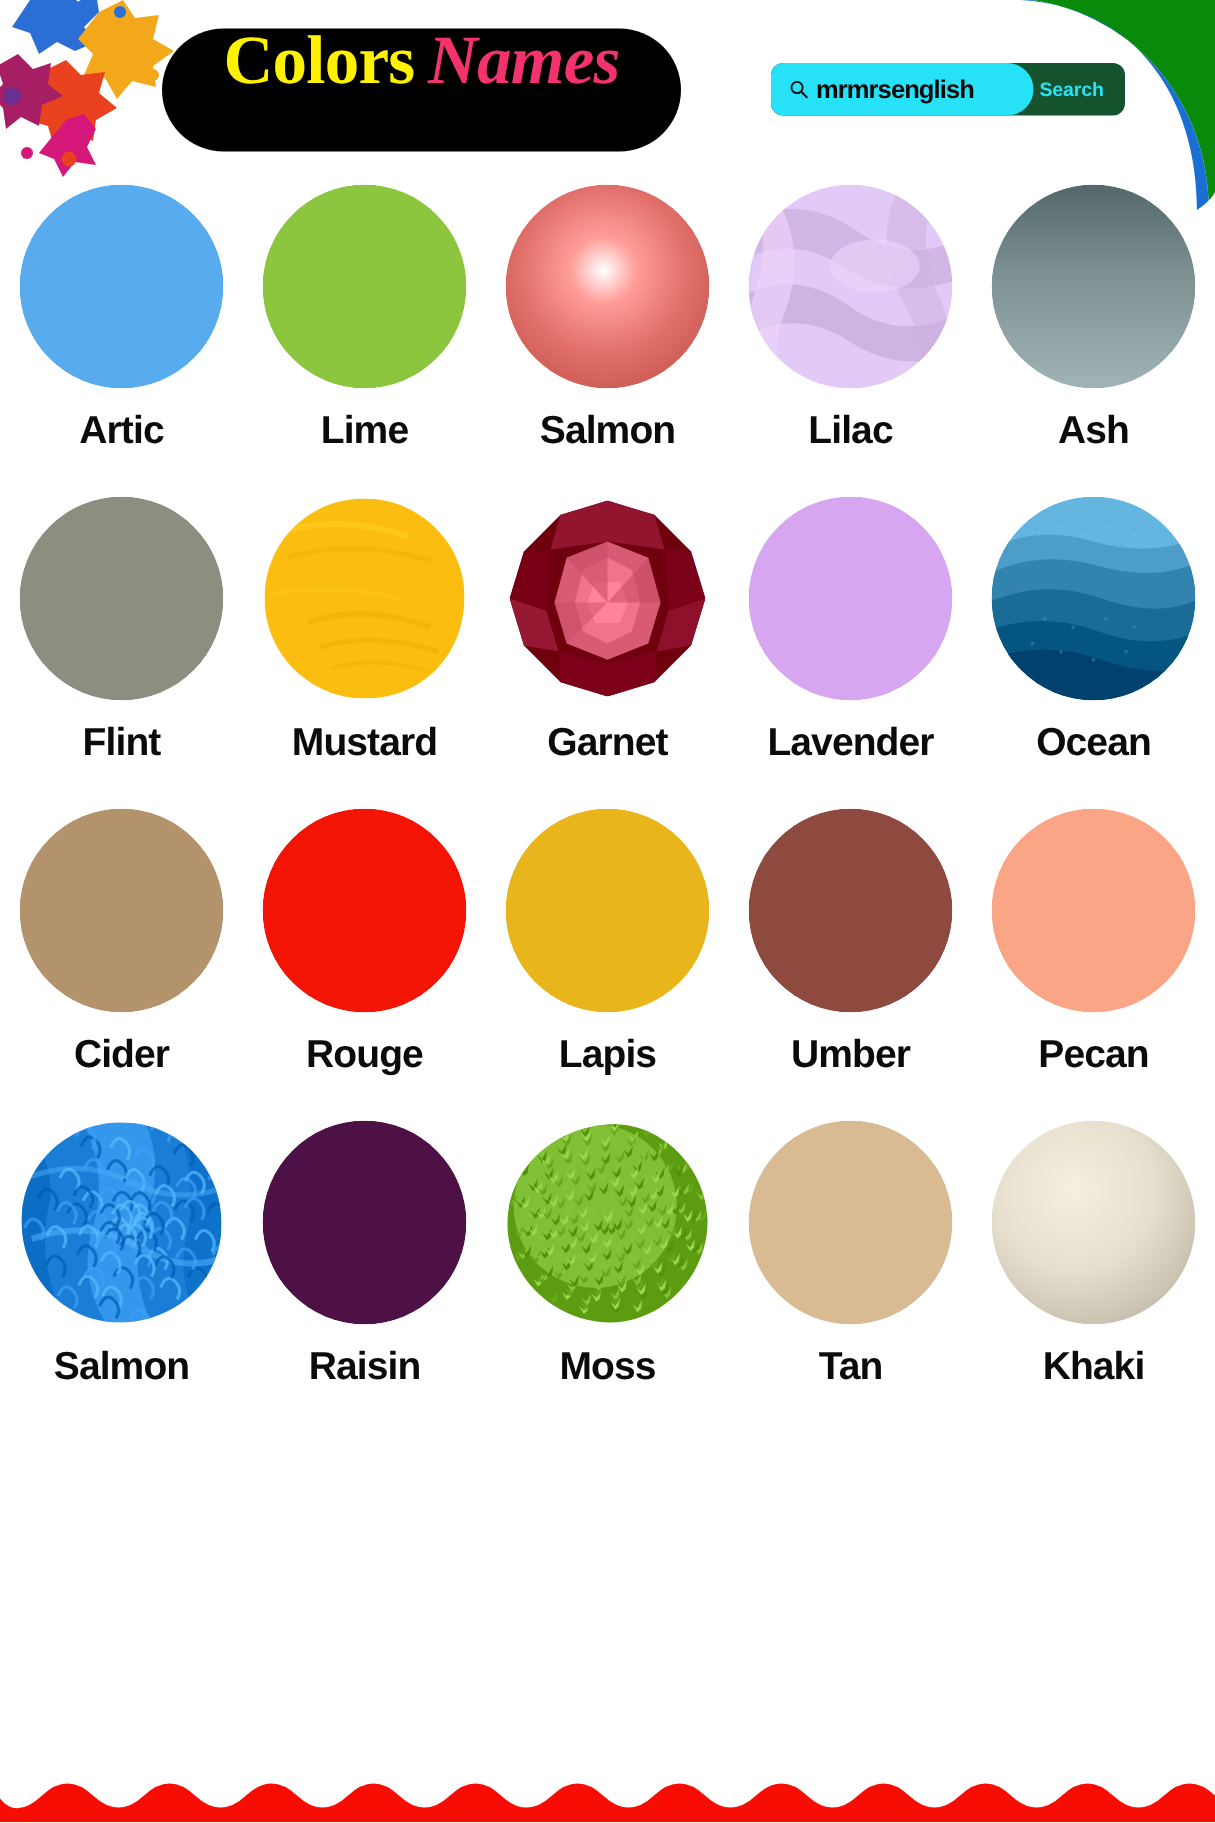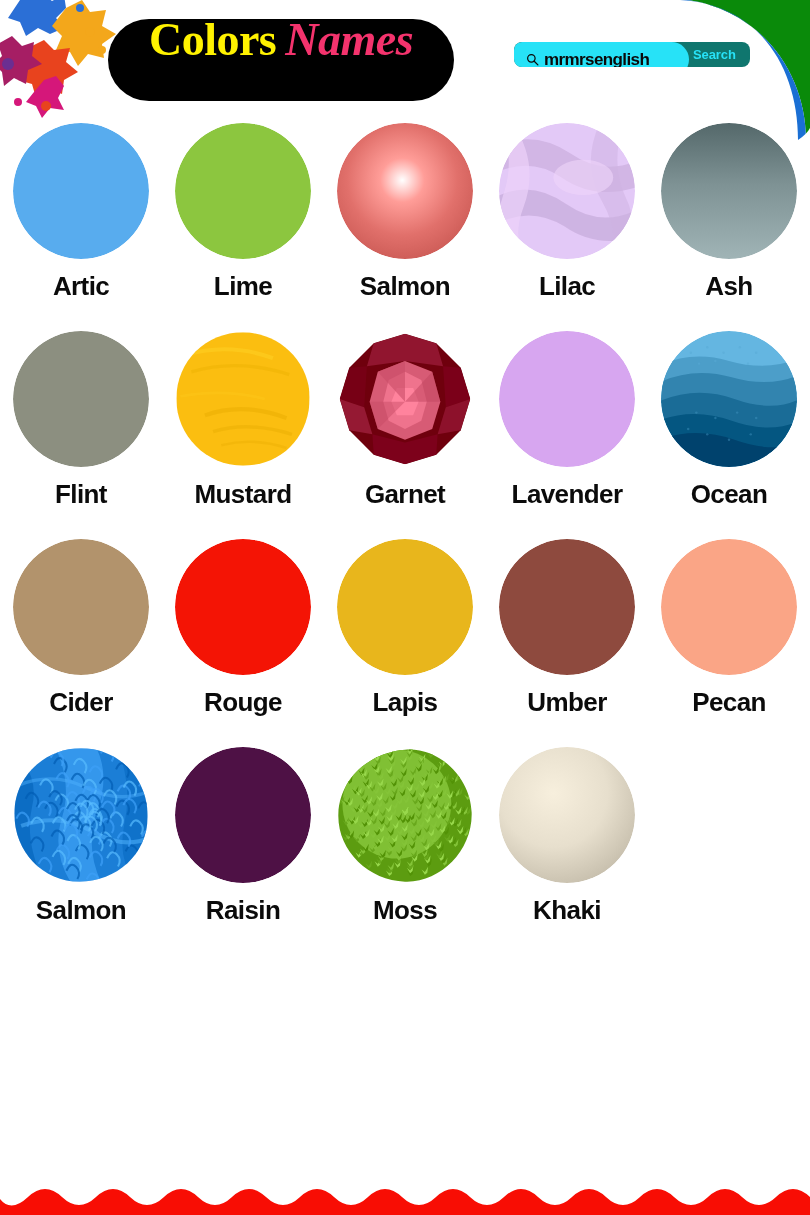--- a/index.html
+++ b/index.html
@@ -55,22 +55,22 @@
     line-height: 1;
     transform: translateY(-2px);
   }
   .title-colors { color: #FFF200; font-style: normal; }
   .title-names  { color: #F4336D; padding-left: 9px; }
 
   
   .search-wrap {
     position: absolute;
     left: 514px; top: 42px;
-    width: 236px; height: 25px;
-    background: #0f766e;
+    width: 236px; height: 35px;
+    background: #14532d;
     border-radius: 8px;
     display: flex;
     overflow: hidden;
   }
   .search-field {
     height: 35px;
     background: #27E2F7;
     border-radius: 18px 40px 40px 18px;
     display: flex;
     align-items: center;
@@ -746,20 +746,28 @@
               <path d="M90.5 64.1 l-2.4 -4 l2.4 2 l2.4 -4 l-0.6 4.4 Z" fill="#98d84c"></path>
               <path d="M10.2 67.2 l-2.4 -4 l2.4 2 l2.4 -4 l-0.6 4.4 Z" fill="#529206"></path>
             </g>
           </svg>
         </div>
         <div class="label">Moss</div>
       </div>
       <div class="cell">
         <div class="swatch">
           <svg viewBox="0 0 100 100">
+            <circle cx="50" cy="50" r="50" fill="#D8BB93"></circle>
+          </svg>
+        </div>
+        <div class="label">Tan</div>
+      </div>
+      <div class="cell">
+        <div class="swatch">
+          <svg viewBox="0 0 100 100">
             <defs>
               <radialGradient id="g19" cx="40%" cy="34%" r="72%">
                 <stop offset="0%" stop-color="#f7efdd"></stop>
                 <stop offset="55%" stop-color="#E7DFCD"></stop>
                 <stop offset="100%" stop-color="#c5bdab"></stop>
               </radialGradient>
             </defs>
             <circle cx="50" cy="50" r="50" fill="url(#g19)"></circle>
           </svg>
         </div>

